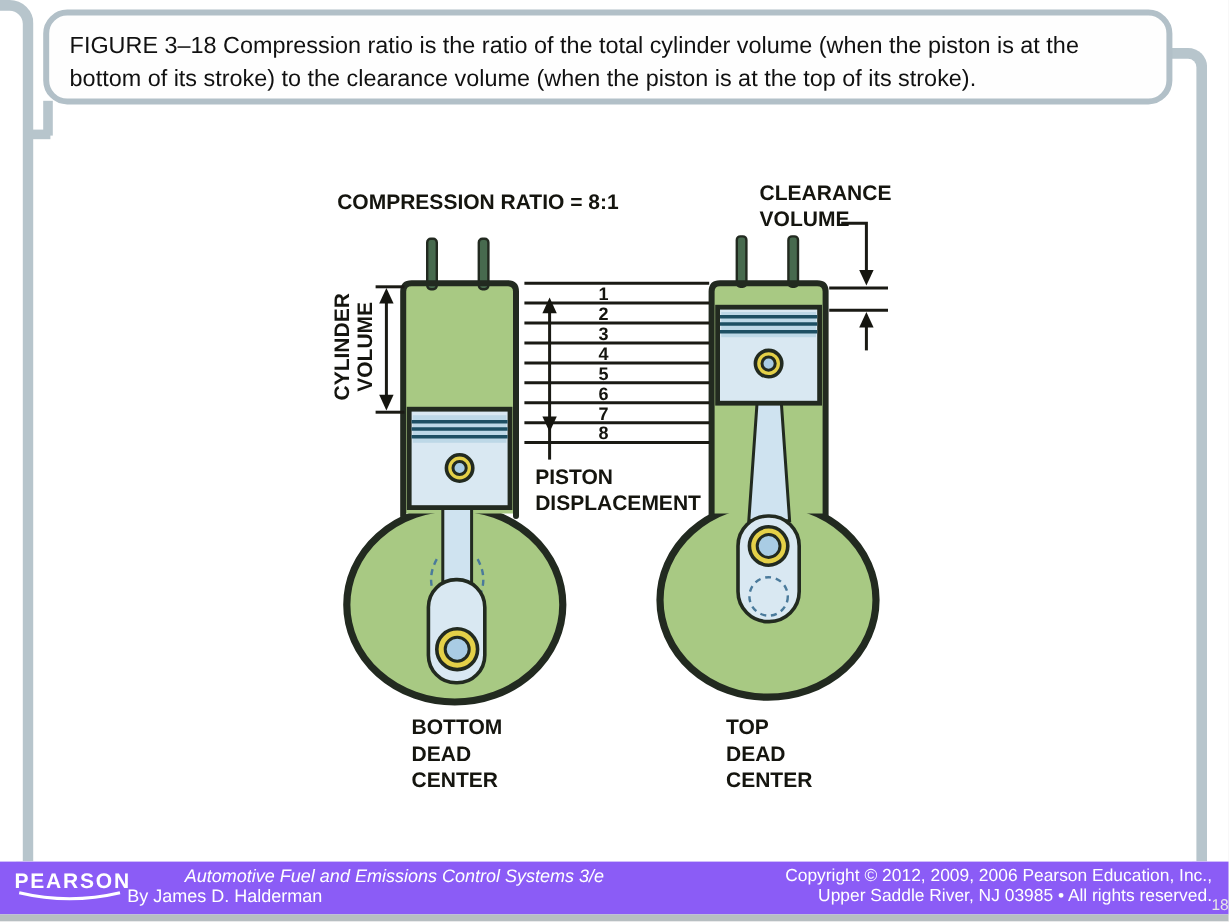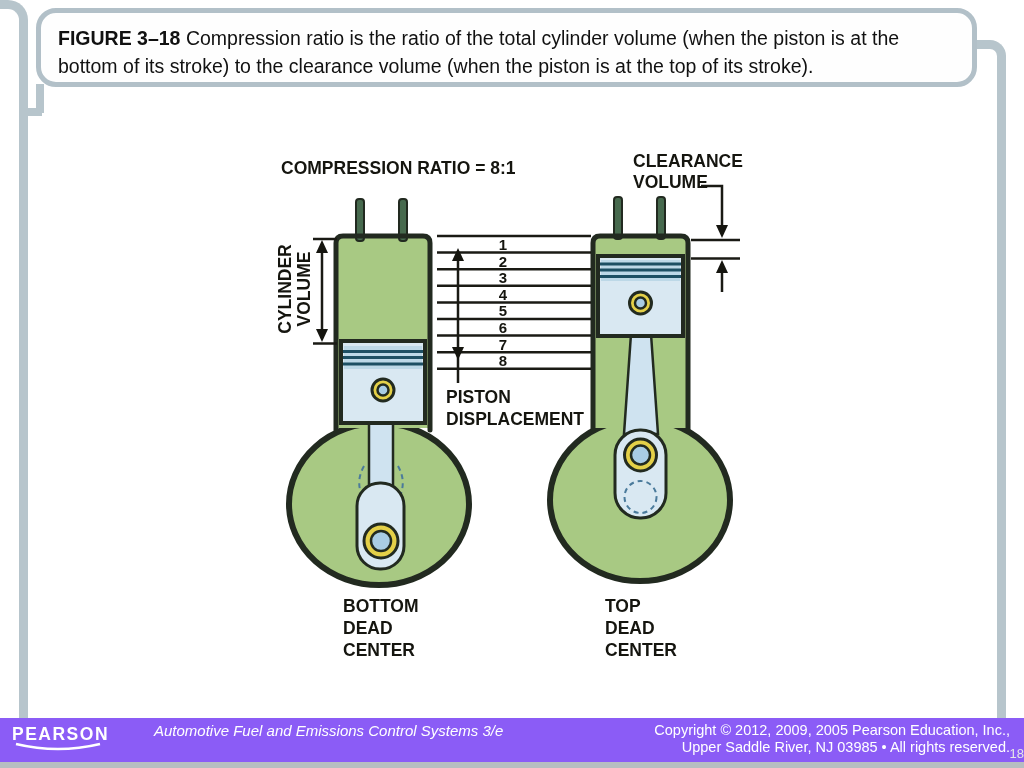--- a/index.html
+++ b/index.html
@@ -11,21 +11,21 @@
     border-top:9px solid #b7c5cc;border-right:9px solid #b7c5cc;border-top-right-radius:20px;box-sizing:border-box;}
   .frame-right{position:absolute;left:975px;top:40px;width:31px;height:678px;
     border-top:9px solid #b7c5cc;border-right:9px solid #b7c5cc;border-top-right-radius:16px;box-sizing:border-box;}
   .elbow-v{position:absolute;left:36px;top:84px;width:8px;height:29px;background:#b7c5cc;}
   .elbow-h{position:absolute;left:20px;top:108px;width:22px;height:8px;background:#b7c5cc;}
 
   
   .caption-box{position:absolute;left:36px;top:8px;width:941px;height:79px;box-sizing:border-box;
     background:#fefefe;border:5px solid #b2c0c8;border-radius:20px;
     padding:11px 38px 0 17px;font-size:19.5px;line-height:28px;color:#111;}
-  .caption-box b{font-weight:bold;}
+  .caption-box b{font-weight:normal;}
 
   
   .t{font-family:"Liberation Sans",sans-serif;font-weight:bold;font-size:17.5px;fill:#15150f;}
   .num{font-family:"Liberation Sans",sans-serif;font-weight:bold;font-size:15px;fill:#15150f;text-anchor:middle;}
   .green{fill:#a8c983;}
   .nofill{fill:none;}
   .dk6{stroke:#222a20;stroke-width:6;}
   .dk5{stroke:#222a20;stroke-width:5;stroke-linecap:round;}
   .dk4{stroke:#222a20;stroke-width:4;}
   .dk3{stroke:#222a20;stroke-width:3;}
@@ -170,22 +170,23 @@
 
   <div class="footer">
     <div class="brand">
       <div class="brand-name">PEARSON</div>
       <svg width="88" height="10" style="display:block;margin:-3px auto 0;">
         <path d="M2,2 Q44,12 86,2" stroke="#ffffff" stroke-width="2.5" fill="none"></path>
       </svg>
     </div>
     <div class="book">
       <div class="bktitle">Automotive Fuel and Emissions Control Systems 3/e</div>
+      <div>By James D. Halderman</div>
     </div>
     <div class="copyright">
-      <div>Copyright © 2012, 2009, 2005 Pearson Education, Inc.,</div>
+      <div>Copyright © 2012, 2009, 2006 Pearson Education, Inc.,</div>
       <div>Upper Saddle River, NJ 03985 • All rights reserved.</div>
     </div>
     <div class="pageno">18</div>
   </div>
   <div class="bottom-strip"></div>
 
 </div>
 
 </body></html>

